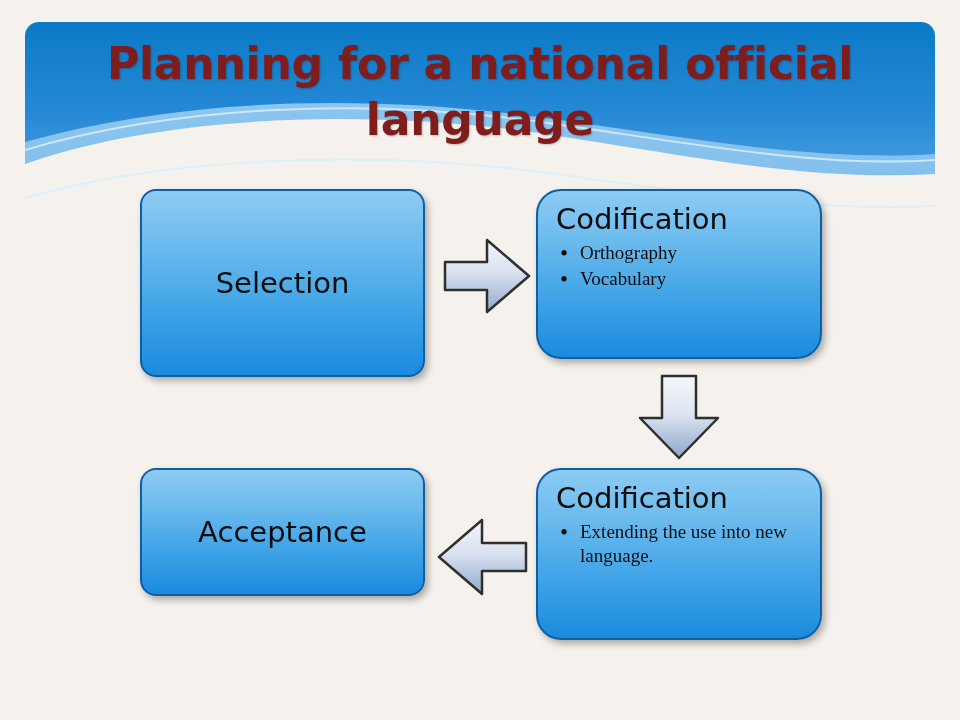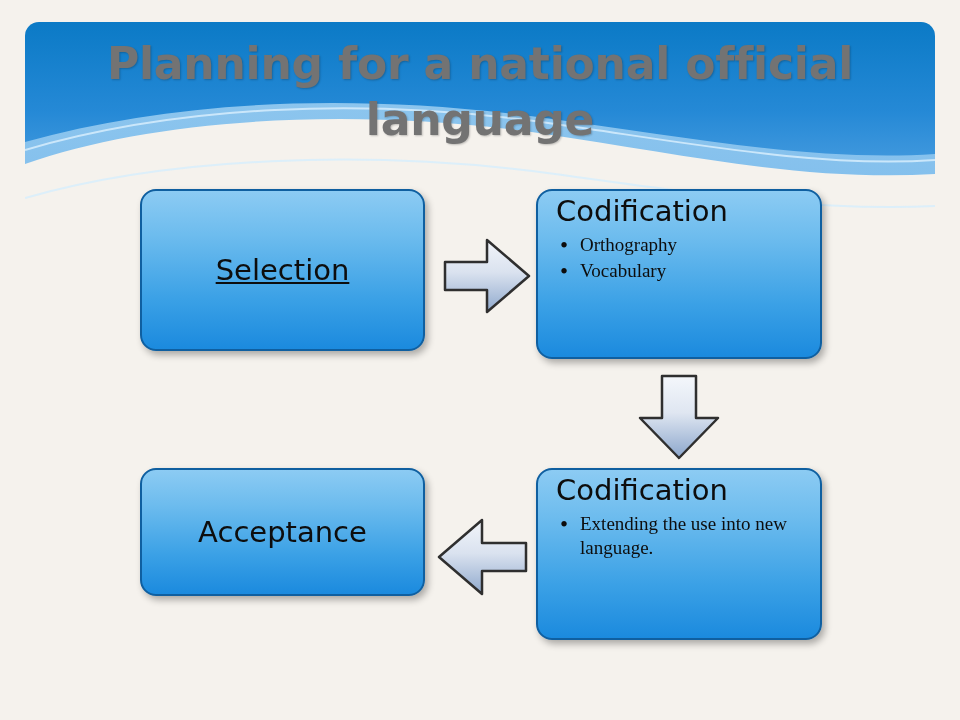--- a/index.html
+++ b/index.html
@@ -47,21 +47,21 @@
     height: 213px;
     display: block;
   }
 
   .slide-title {
     position: absolute;
     left: 60px;
     top: 36px;
     width: 840px;
     text-align: center;
-    color: #737373;
+    color: #7f1d1d;
     font-family: "DejaVu Sans", sans-serif;
     font-weight: bold;
     font-size: 44px;
     line-height: 1.28;
     letter-spacing: -0.2px;
     text-shadow: 1px 1px 2px rgba(0,0,0,0.22);
   }
 
   
   .pbox {
@@ -76,21 +76,22 @@
   .pbox-center {
     display: flex;
     align-items: center;
     justify-content: center;
   }
   .pbox-center .pbox-title {
     font-size: 29px;
     font-family: "DejaVu Sans", sans-serif;
   }
   .pbox-list {
-    padding: 4px 16px 10px 18px;
+    padding: 12px 16px 10px 18px;
+    border-radius: 25px;
   }
   .pbox-list .pbox-title {
     font-size: 29px;
     font-family: "DejaVu Sans", sans-serif;
     line-height: 1.12;
     margin-bottom: 6px;
   }
   .bullets {
     margin: 0;
     padding: 0;
@@ -106,21 +107,21 @@
   }
   .bullets li::before {
     content: "\2022";
     position: absolute;
     left: 4px;
     top: -1px;
     font-size: 23px;
     line-height: 1.26;
   }
 
-  #box-selection  { left: 140px; top: 189px; width: 285px; height: 162px; text-decoration: underline; }
+  #box-selection  { left: 140px; top: 189px; width: 285px; height: 188px; }
   #box-codification { left: 536px; top: 189px; width: 286px; height: 170px; }
   #box-acceptance { left: 140px; top: 468px; width: 285px; height: 128px; }
   #box-elaboration { left: 536px; top: 468px; width: 286px; height: 172px; }
 
   
   .arrow {
     position: absolute;
   }
   #arrow-right { left: 441px; top: 235px; width: 92px; height: 82px; }
   #arrow-down  { left: 634px; top: 372px; width: 90px; height: 90px; }

